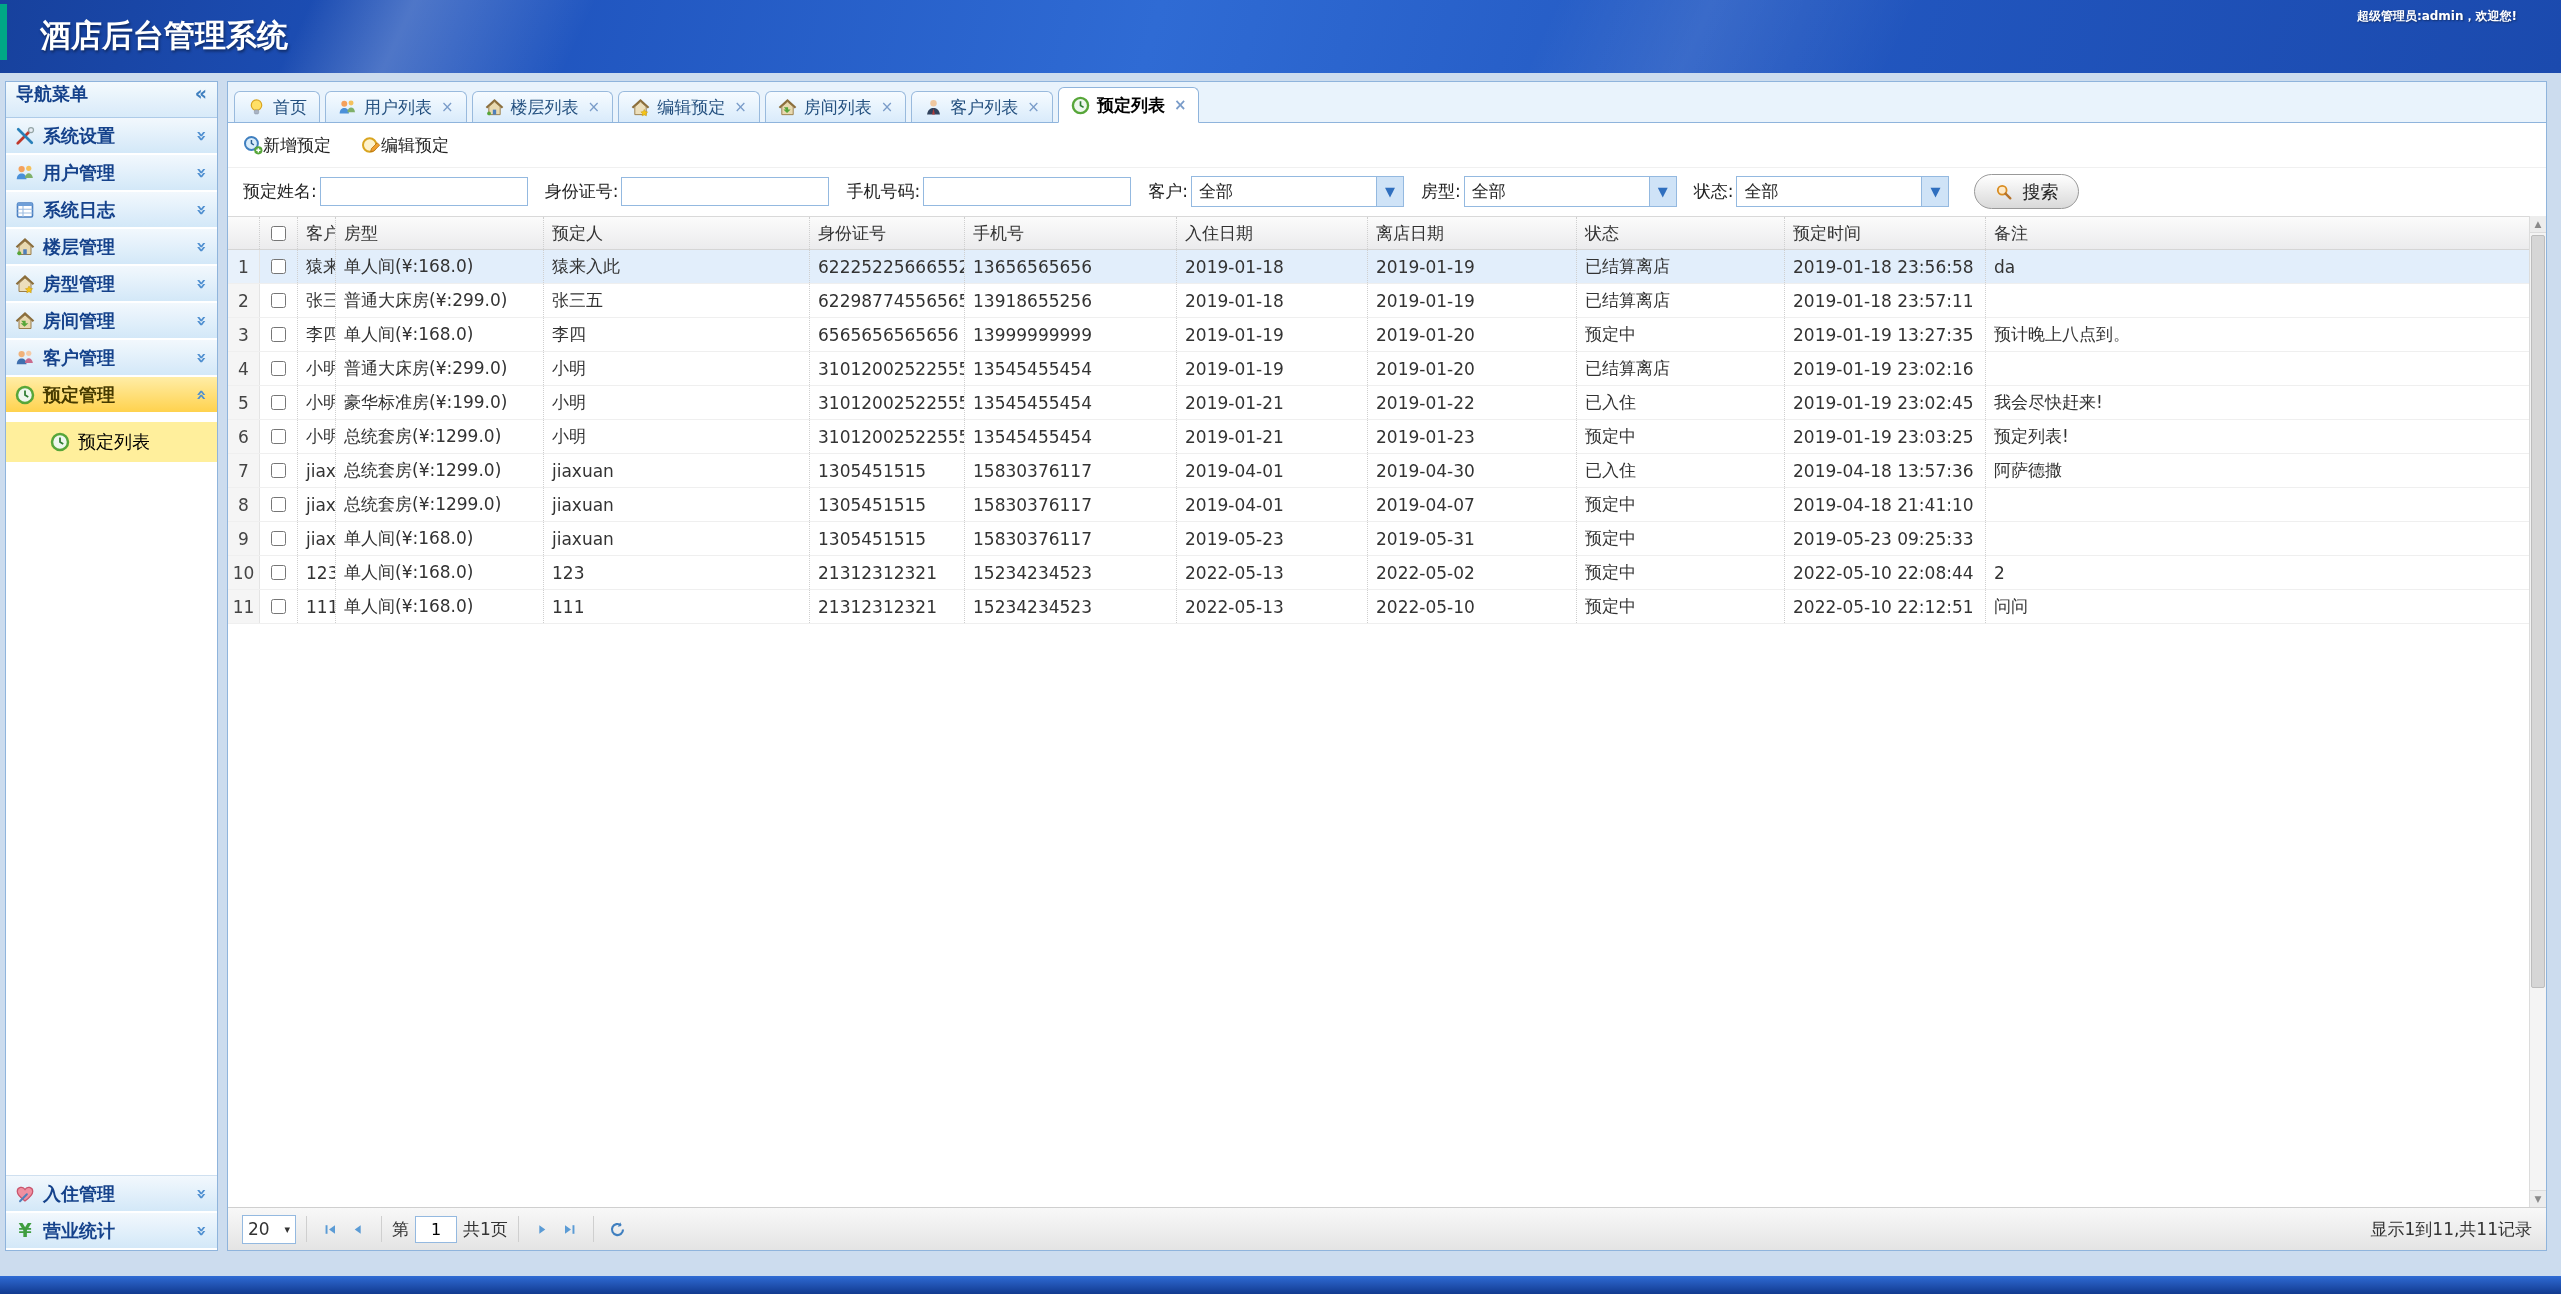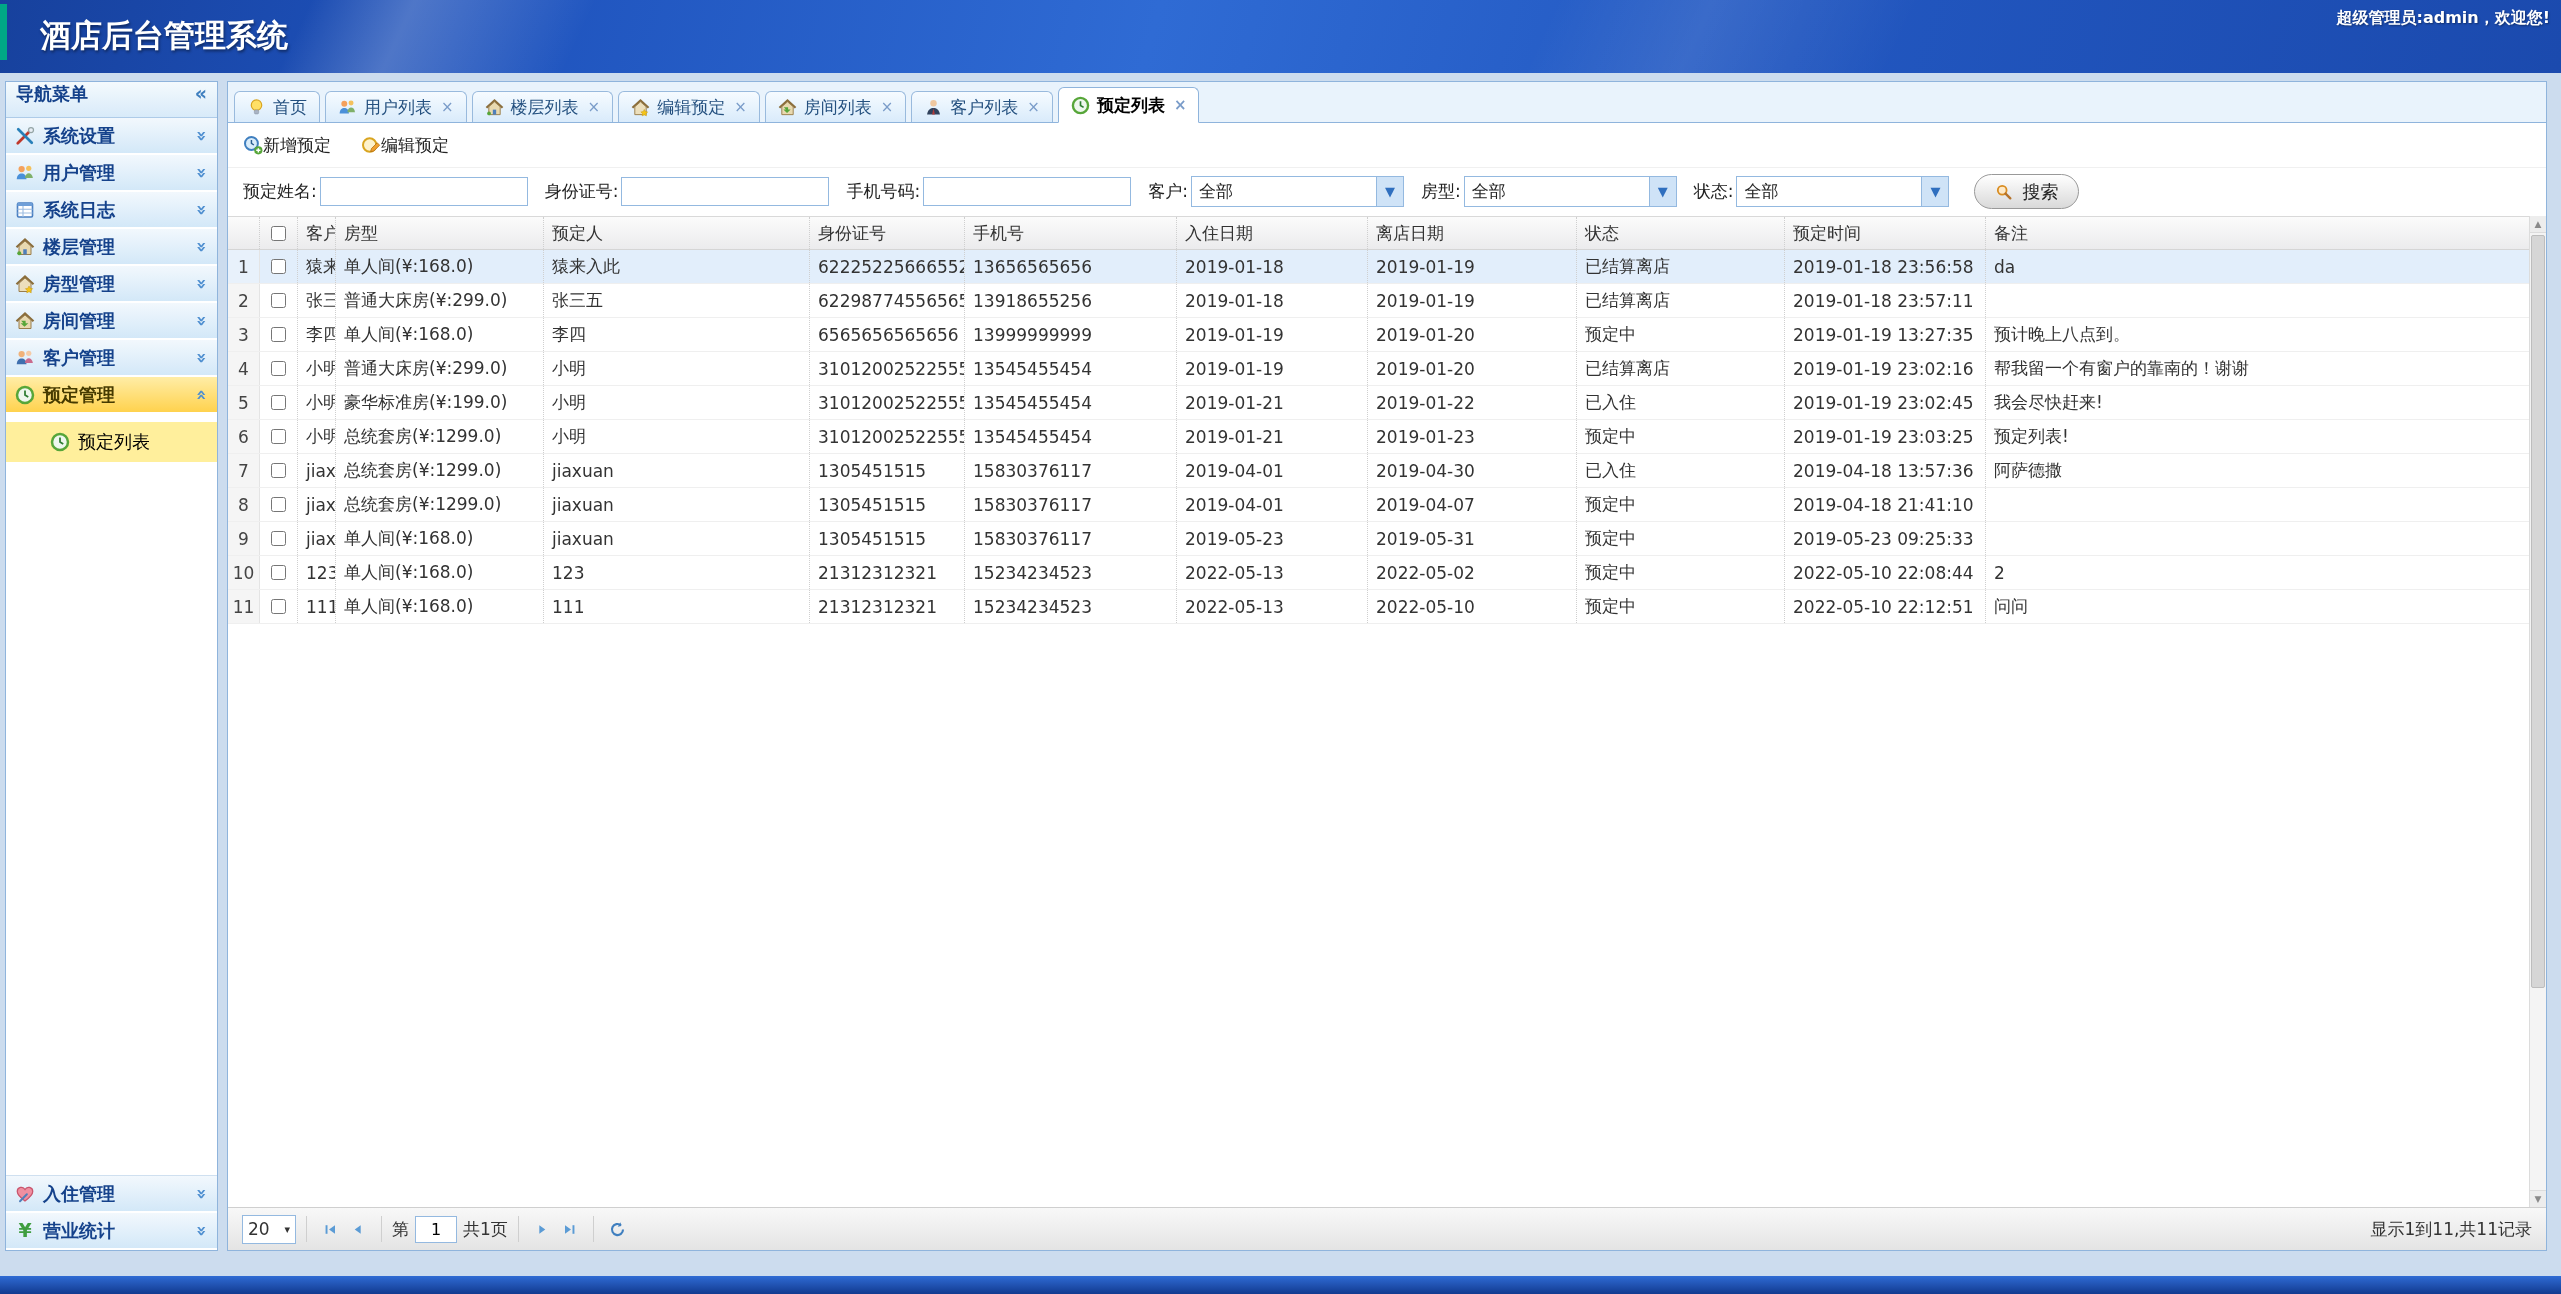--- a/index.html
+++ b/index.html
@@ -5,21 +5,21 @@
   *{box-sizing:border-box;margin:0;padding:0}
   html,body{width:2561px;height:1294px;overflow:hidden}
   body{font-family:"DejaVu Sans","Liberation Sans",sans-serif;background:#ccdcee;display:flex;flex-direction:column}
   
   .header{height:73px;position:relative;flex:0 0 auto;
     background:linear-gradient(105deg,#17419d 0%,#1e52bc 18%,#2f6bd4 45%,#2257c0 70%,#1b4aae 100%)}
   .header:after{content:"";position:absolute;inset:0;
     background:linear-gradient(115deg,transparent 12%,rgba(255,255,255,.22) 16%,transparent 23%,transparent 60%,rgba(255,255,255,.10) 66%,transparent 74%)}
   .header-accent{position:absolute;left:0;top:4px;width:7px;height:56px;background:#00a886}
   .h-title{position:relative;z-index:2;padding-left:40px;line-height:70px;font-size:31px;font-weight:bold;color:#fff;text-shadow:1px 2px 3px rgba(0,0,0,.45)}
-  .h-user{position:absolute;z-index:2;right:11px;top:8px;color:#fff;font-weight:bold;font-size:16px;text-shadow:1px 1px 2px rgba(0,0,0,.4)}
+  .h-user{position:absolute;z-index:2;right:44px;top:8px;color:#fff;font-weight:bold;font-size:12px;text-shadow:1px 1px 2px rgba(0,0,0,.4)}
   
   .app-body{display:flex;gap:9px;padding:8px 14px 0 5px;height:1178px;flex:0 0 auto}
   
   .sidebar{width:213px;background:#fff;border:1px solid #8fb4dc;display:flex;flex-direction:column}
   .side-header{height:36px;display:flex;align-items:flex-start;padding:0 10px;border-bottom:1px solid #aecbe8;
     background:linear-gradient(#f4fafd,#d8eaf9);font-size:18px;font-weight:bold;color:#15428b}
   .side-header .chev-left{margin-left:auto;color:#3f7fbf;font-size:19px;font-weight:bold}
   .side-group{height:37px;display:flex;align-items:center;padding:0 9px;border-bottom:2px solid #fff;
     background:linear-gradient(#f2f8fd,#d3e8f8);cursor:pointer}
   .side-group .side-label{flex:1;margin-left:8px;font-size:18px;font-weight:bold;color:#15428b}
@@ -441,21 +441,20 @@
                 </div>
                 <div class="gcell" style="width:38px">小明</div>
                 <div class="gcell" style="width:208px">普通大床房(¥:299.0)</div>
                 <div class="gcell" style="width:266px">小明</div>
                 <div class="gcell" style="width:155px">31012002522555</div>
                 <div class="gcell" style="width:212px">13545455454</div>
                 <div class="gcell" style="width:191px">2019-01-19</div>
                 <div class="gcell" style="width:209px">2019-01-20</div>
                 <div class="gcell" style="width:208px">已结算离店</div>
                 <div class="gcell" style="width:201px">2019-01-19 23:02:16</div>
-                <div class="gcell last">帮我留一个有窗户的靠南的！谢谢</div>
               </div>
               <div class="grid-row">
                 <div class="gcell numcell" style="width:32px">5</div>
                 <div class="gcell ckcell" style="width:38px">
                   <input type="checkbox" style="">
                 </div>
                 <div class="gcell" style="width:38px">小明</div>
                 <div class="gcell" style="width:208px">豪华标准房(¥:199.0)</div>
                 <div class="gcell" style="width:266px">小明</div>
                 <div class="gcell" style="width:155px">31012002522555</div>

